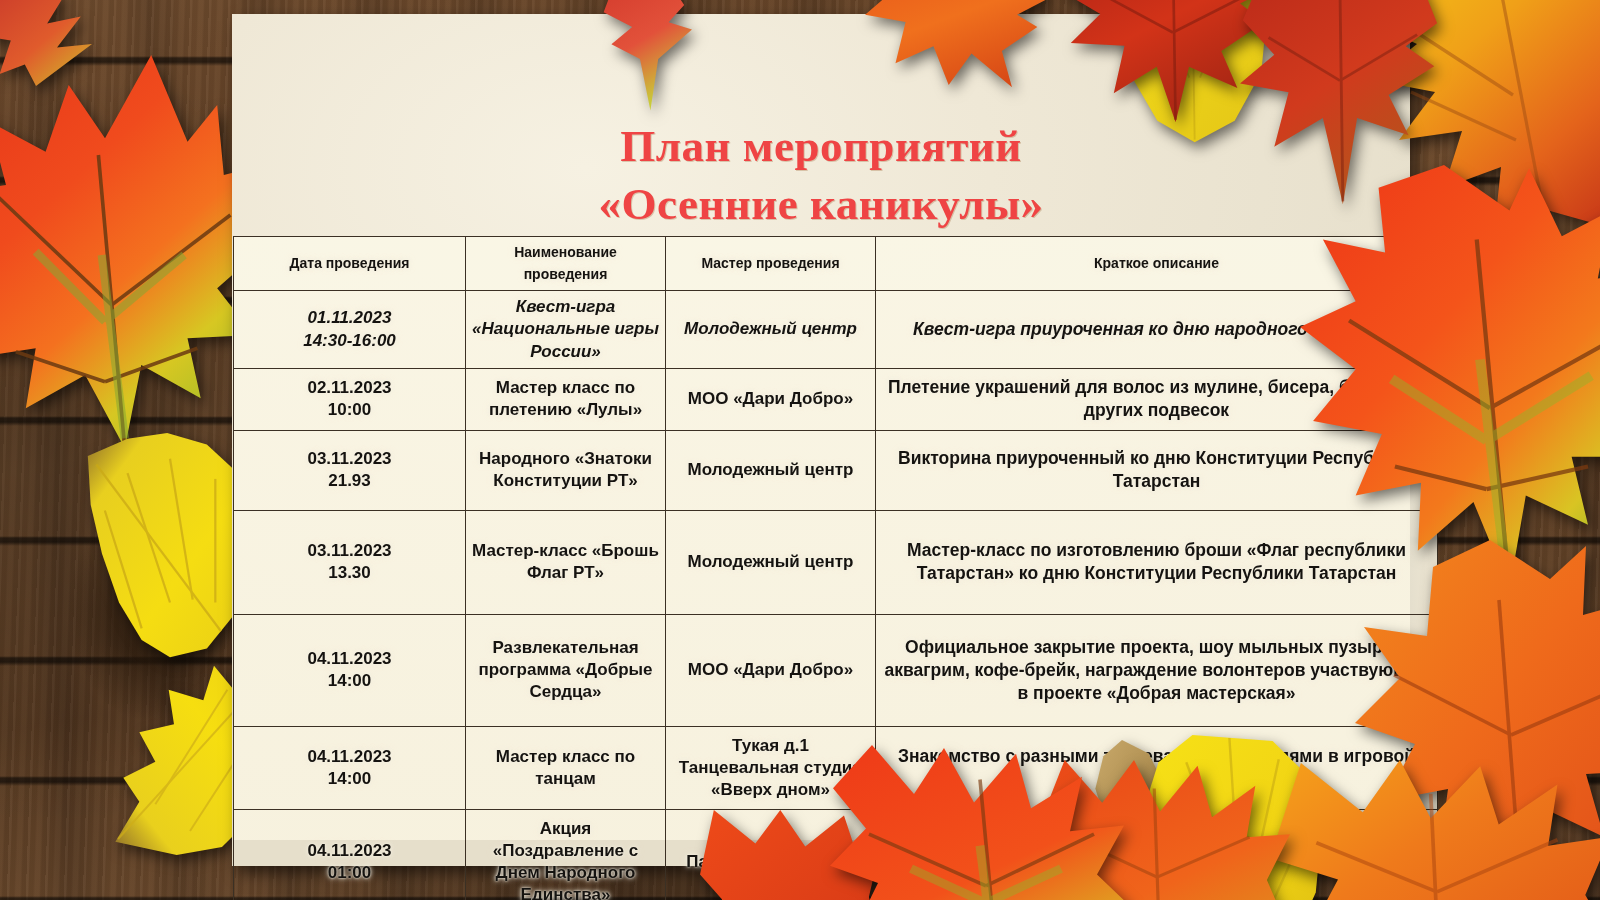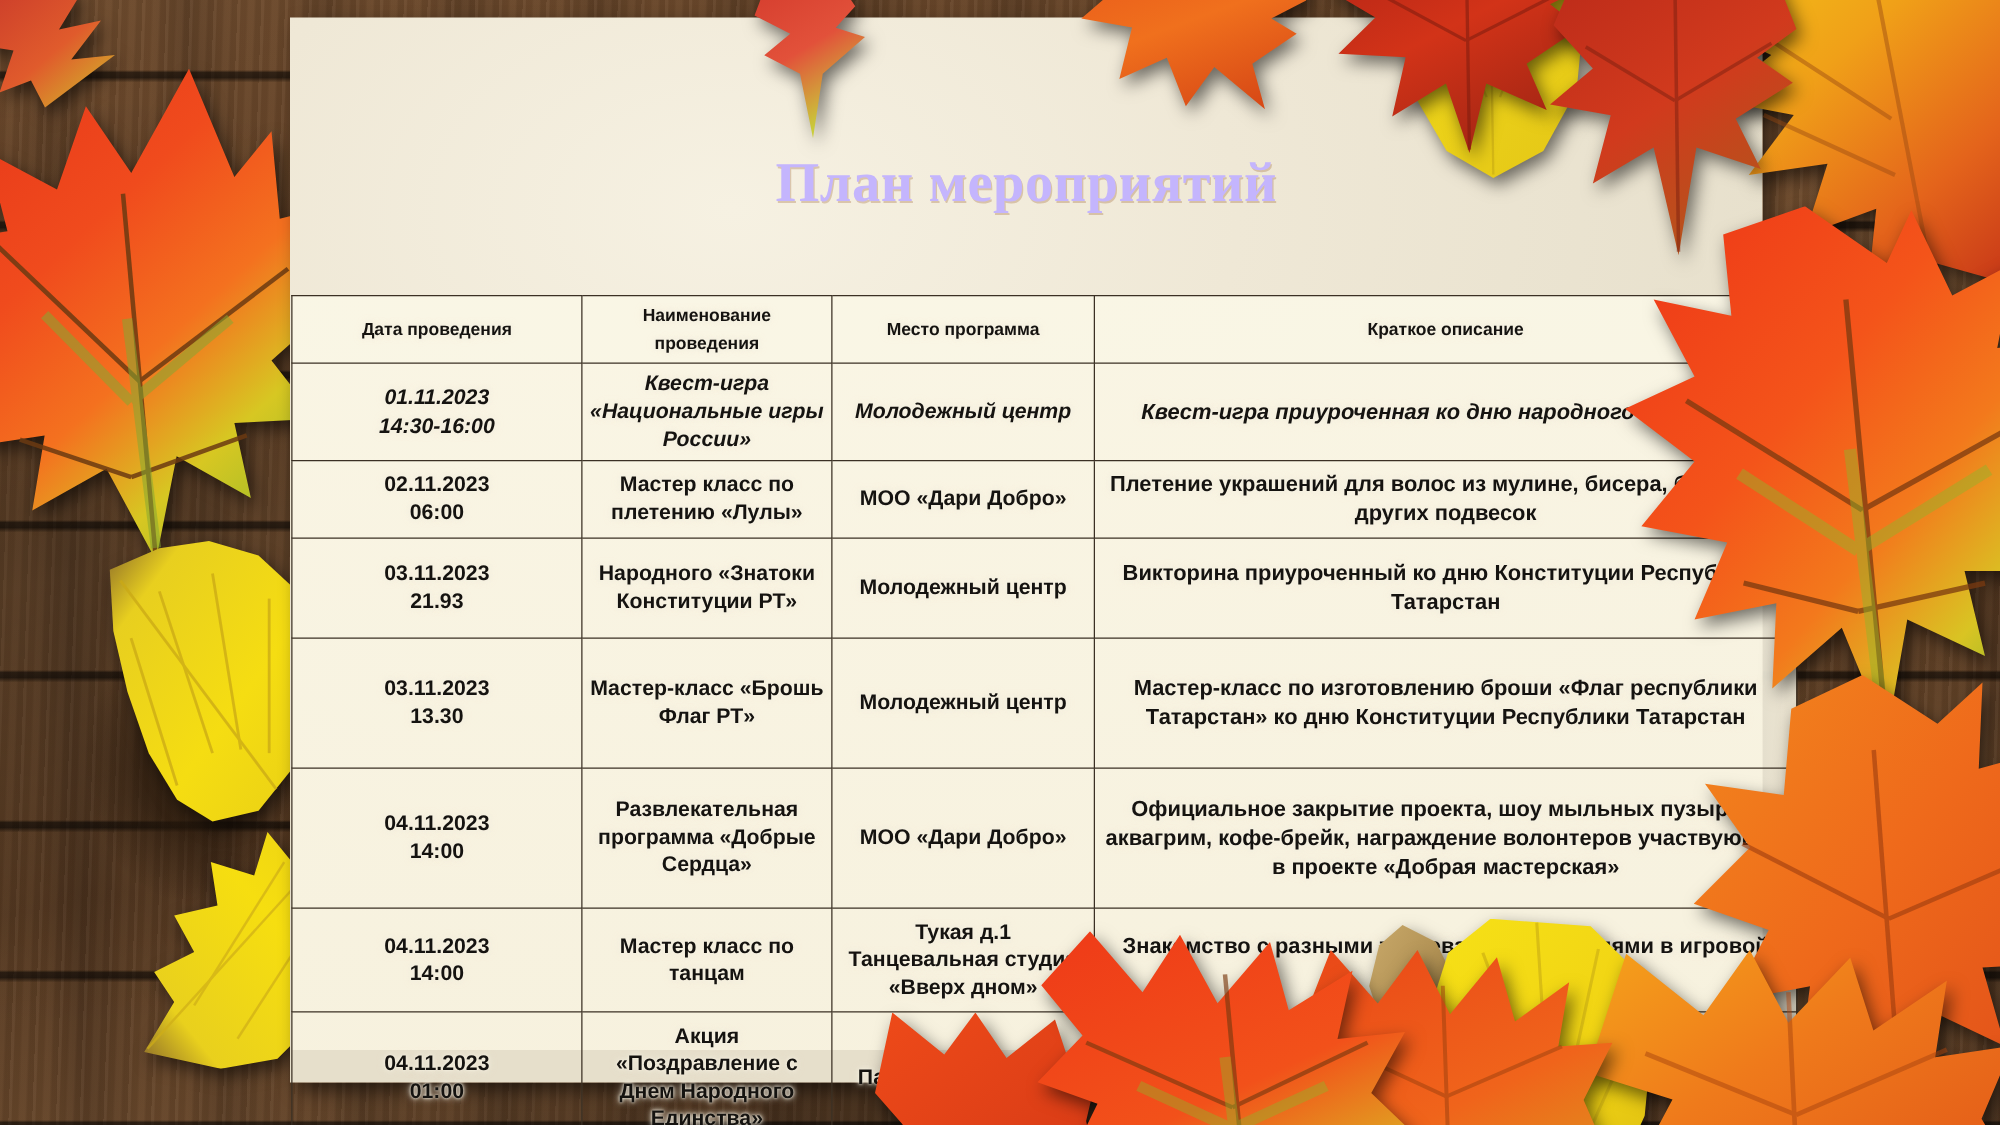--- a/index.html
+++ b/index.html
@@ -79,21 +79,21 @@
   }
 
   
   #title-block {
     position: absolute;
     left: 232px; top: 118px;
     width: 1178px;
     text-align: center;
     font-family: "Liberation Serif", "DejaVu Serif", serif;
     font-weight: bold;
-    color: #c4b5fd;
+    color: #ef4444;
     font-size: 45px;
     line-height: 1.28;
     letter-spacing: 0.5px;
     text-shadow: 1px 1px 0 rgba(140,70,15,0.25);
     z-index: 30;
   }
   #title-block .tline { display:block; white-space: nowrap; }
 
   
   #tbl-wrap {
@@ -308,20 +308,21 @@
           <path d="M130 110 L50 58"></path>
           <path d="M132 140 L62 108"></path>
         </g>
     </svg>
   </div>
 
   <div id="tbl-bg"></div>
 
   <div id="title-block">
     <span class="tline">План мероприятий</span>
+    <span class="tline">«Осенние каникулы»</span>
   </div>
 
   <div class="leaf" style="left:1300px; top:165px; width:360px; height:470px; z-index:27;">
     <svg viewBox="0 0 220 290" preserveAspectRatio="none">
       <defs>
           <linearGradient id="gR1" x1="0.1" y1="0.1" x2="0.9" y2="0.9">
         <stop offset="0%" stop-color="#ef3d18"></stop>
         <stop offset="35%" stop-color="#f4541a"></stop>
         <stop offset="62%" stop-color="#f3791c"></stop>
         <stop offset="85%" stop-color="#d9c423"></stop>
@@ -388,38 +389,38 @@
           <col class="c-place">
           <col class="c-desc">
       </colgroup>
       <thead>
         <tr>
           <th>Дата проведения</th>
           <th>
             <span>Наименование</span><br>
             <span>проведения</span>
           </th>
-          <th>Место программа</th>
+          <th>Мастер проведения</th>
           <th>Краткое описание</th>
         </tr>
       </thead>
       <tbody>
         <tr style="height:72px;font-style:italic;">
           <td>
             <span>01.11.2023</span><br>
             <span>14:30-16:00</span>
           </td>
           <td>Квест-игра «Национальные игры России»</td>
           <td>Молодежный центр</td>
           <td class="desc">Квест-игра приуроченная ко дню народного единства</td>
         </tr>
         <tr style="height:62px;">
           <td>
             <span>02.11.2023</span><br>
-            <span>06:00</span>
+            <span>10:00</span>
           </td>
           <td>Мастер класс по плетению «Лулы»</td>
           <td>МОО «Дари Добро»</td>
           <td class="desc">Плетение украшений для волос  из мулине, бисера, бусинок и других подвесок</td>
         </tr>
         <tr style="height:80px;">
           <td>
             <span>03.11.2023</span><br>
             <span>21.93</span>
           </td>

